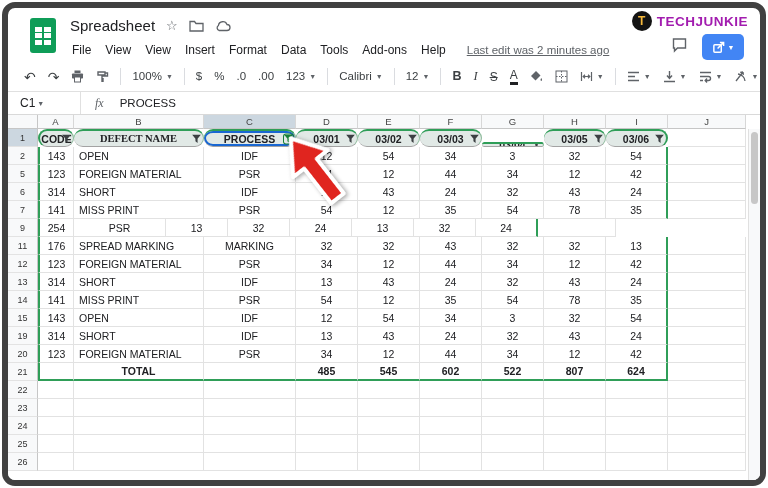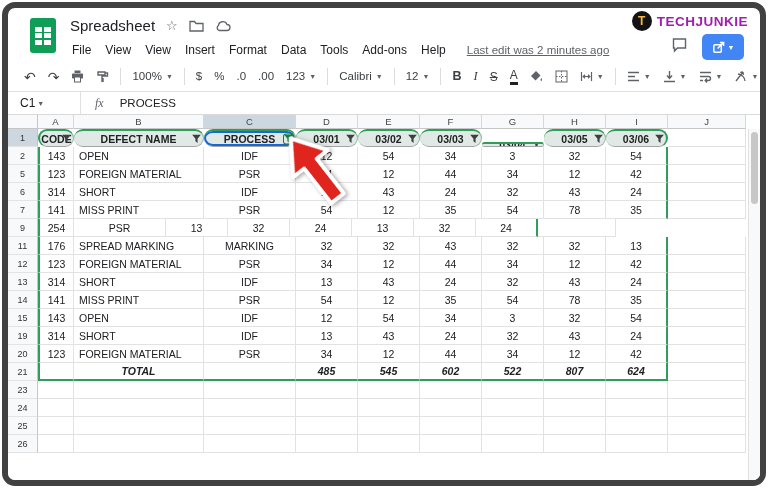--- a/index.html
+++ b/index.html
@@ -63,21 +63,21 @@
     font-size: 9.5px; color: #444; display: flex; align-items: center; justify-content: center; }
   .row { display: flex; height: 18px; }
   .gut { width: 30px; flex: none; background: #f8f9fa; border-right: 1px solid #c6c6c6; border-bottom: 1px solid #e3e3e3;
     font-size: 9px; color: #333; display: flex; align-items: center; justify-content: center; }
   .hl { background: #ccd7e0 !important; }
   .cell { border-right: 1px solid #e2e2e2; border-bottom: 1px solid #e2e2e2; font-size: 10.5px; color: #202124;
     display: flex; align-items: center; justify-content: center; overflow: hidden; position: relative; flex: none; }
   .cell.left { justify-content: flex-start; padding-left: 5px; }
   .hcell { background: #e1e9e6; font-weight: bold; border-right: 1px solid #8fbc9d;
     border-top: 2px solid #2f9e58; border-bottom: 1px solid #a3a3a3; border-radius: 9px; }
-  .tcell { font-weight: bold; font-style: italic; }
+  .tcell { font-weight: bold; }
   .rl { border-left: 2px solid #2f9e58; }
   .rr { border-right: 2px solid #2f9e58; }
   .rb { border-bottom: 2px solid #2f9e58; }
   .selcell { box-shadow: inset 0 0 0 2px #1967d2; }
   .hlab { overflow: hidden; white-space: nowrap; }
   .funnel { position: absolute; right: 2px; top: 50%; transform: translateY(-50%); color: #3c4043;
     display: flex; align-items: center; }
   .funnel.factive { color: #188038; box-shadow: 0 0 0 1px #188038; border-radius: 2px; }
   .vscroll { position: absolute; right: 0; top: 14px; bottom: 0; width: 12px;
     background: #f8f9fa; border-left: 1px solid #e0e0e0; }
@@ -272,21 +272,21 @@
         <div class="row">
           <div class="gut hl">1</div>
           <div class="cell hcell rl" style="width: 36px;">
             <span class="hlab">CODE</span>
             <span class="funnel">
               <svg width="9" height="9" viewBox="0 0 10 10">
                 <path d="M0 0h10L6.2 4.6v4.9L3.8 7.6V4.6z" fill="currentColor"></path>
               </svg>
             </span>
           </div>
-          <div class="cell hcell" style="width: 130px;">
+          <div class="cell hcell" style="width: 130px; font-family: Liberation Serif, serif;">
             <span class="hlab">DEFECT NAME</span>
             <span class="funnel">
               <svg width="9" height="9" viewBox="0 0 10 10">
                 <path d="M0 0h10L6.2 4.6v4.9L3.8 7.6V4.6z" fill="currentColor"></path>
               </svg>
             </span>
           </div>
           <div class="cell hcell selcell" style="width: 92px;">
             <span class="hlab">PROCESS</span>
             <span class="funnel factive">
@@ -507,20 +507,33 @@
           <div class="cell tcell rb" style="width: 92px;"></div>
           <div class="cell tcell rb" style="width: 62px;">485</div>
           <div class="cell tcell rb" style="width: 62px;">545</div>
           <div class="cell tcell rb" style="width: 62px;">602</div>
           <div class="cell tcell rb" style="width: 62px;">522</div>
           <div class="cell tcell rb" style="width: 62px;">807</div>
           <div class="cell tcell rr rb" style="width: 62px;">624</div>
           <div class="cell tcell" style="width: 78px;"></div>
         </div>
         <div class="row">
+          <div class="gut">22</div>
+          <div class="cell" style="width: 36px;"></div>
+          <div class="cell left" style="width: 130px;"></div>
+          <div class="cell" style="width: 92px;"></div>
+          <div class="cell" style="width: 62px;"></div>
+          <div class="cell" style="width: 62px;"></div>
+          <div class="cell" style="width: 62px;"></div>
+          <div class="cell" style="width: 62px;"></div>
+          <div class="cell" style="width: 62px;"></div>
+          <div class="cell" style="width: 62px;"></div>
+          <div class="cell" style="width: 78px;"></div>
+        </div>
+        <div class="row">
           <div class="gut">23</div>
           <div class="cell" style="width: 36px;"></div>
           <div class="cell left" style="width: 130px;"></div>
           <div class="cell" style="width: 92px;"></div>
           <div class="cell" style="width: 62px;"></div>
           <div class="cell" style="width: 62px;"></div>
           <div class="cell" style="width: 62px;"></div>
           <div class="cell" style="width: 62px;"></div>
           <div class="cell" style="width: 62px;"></div>
           <div class="cell" style="width: 62px;"></div>

